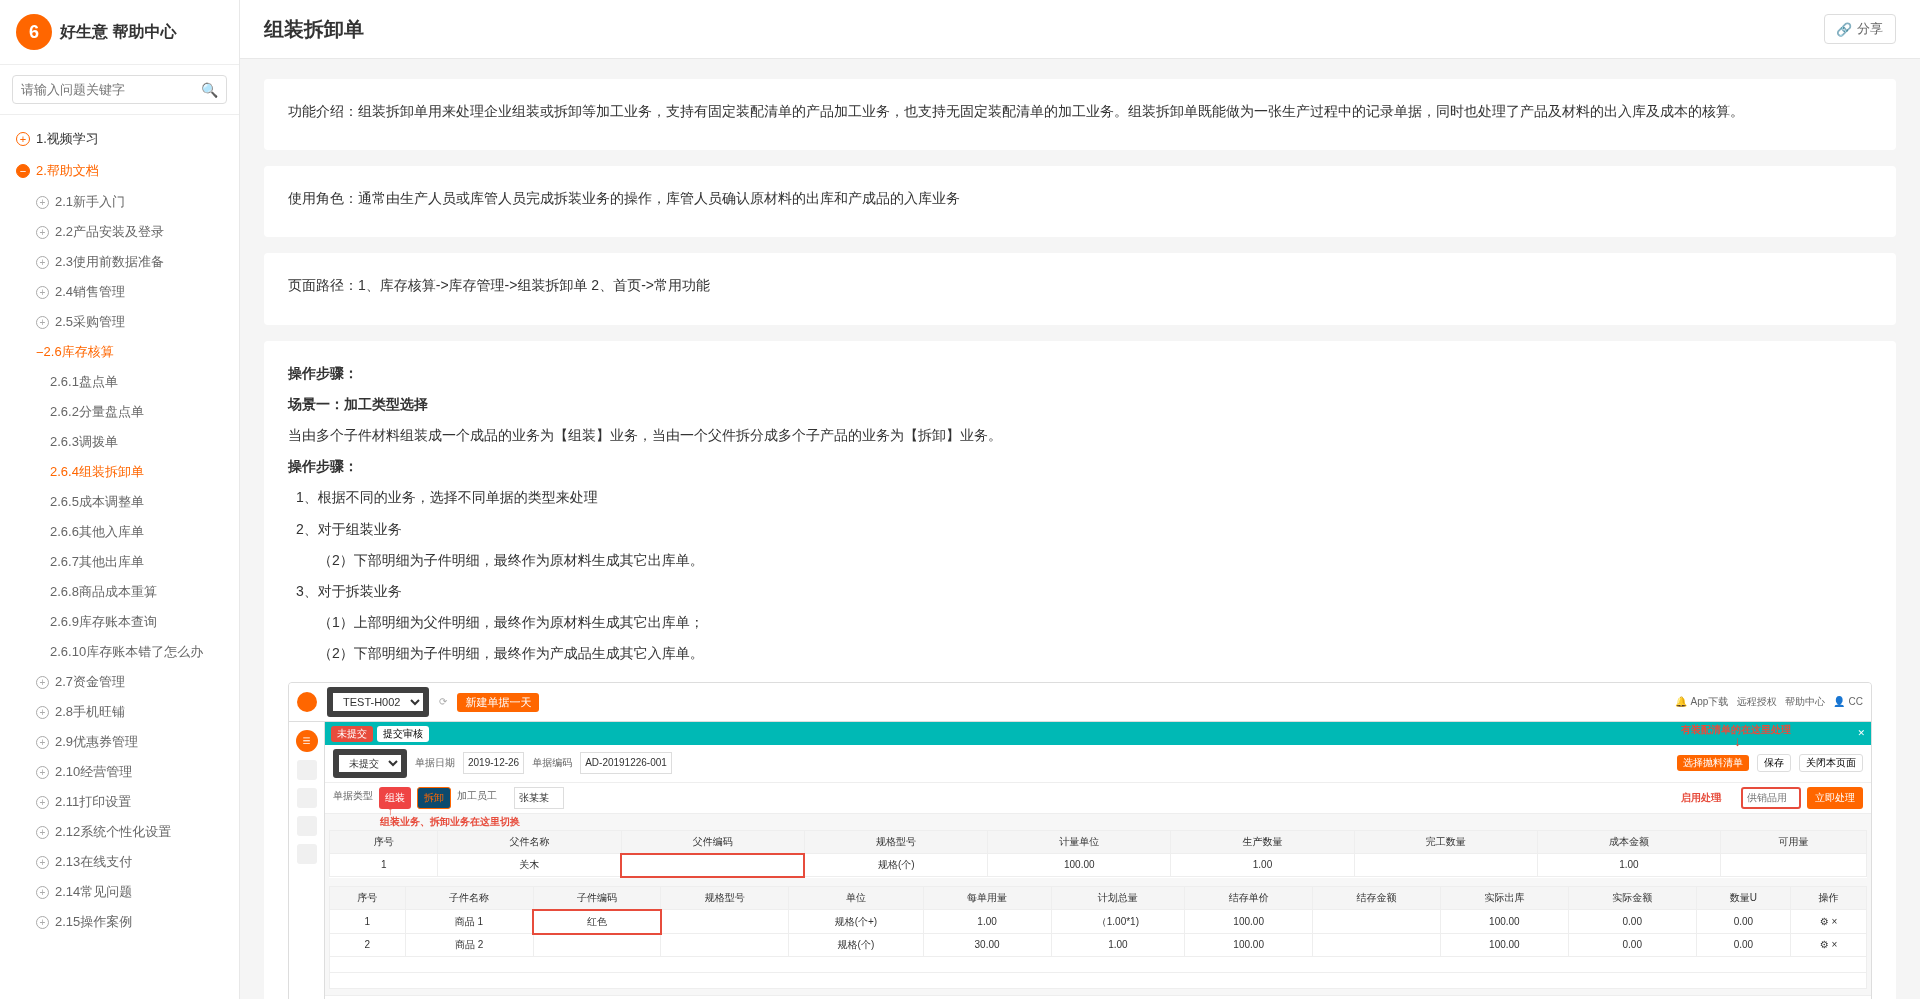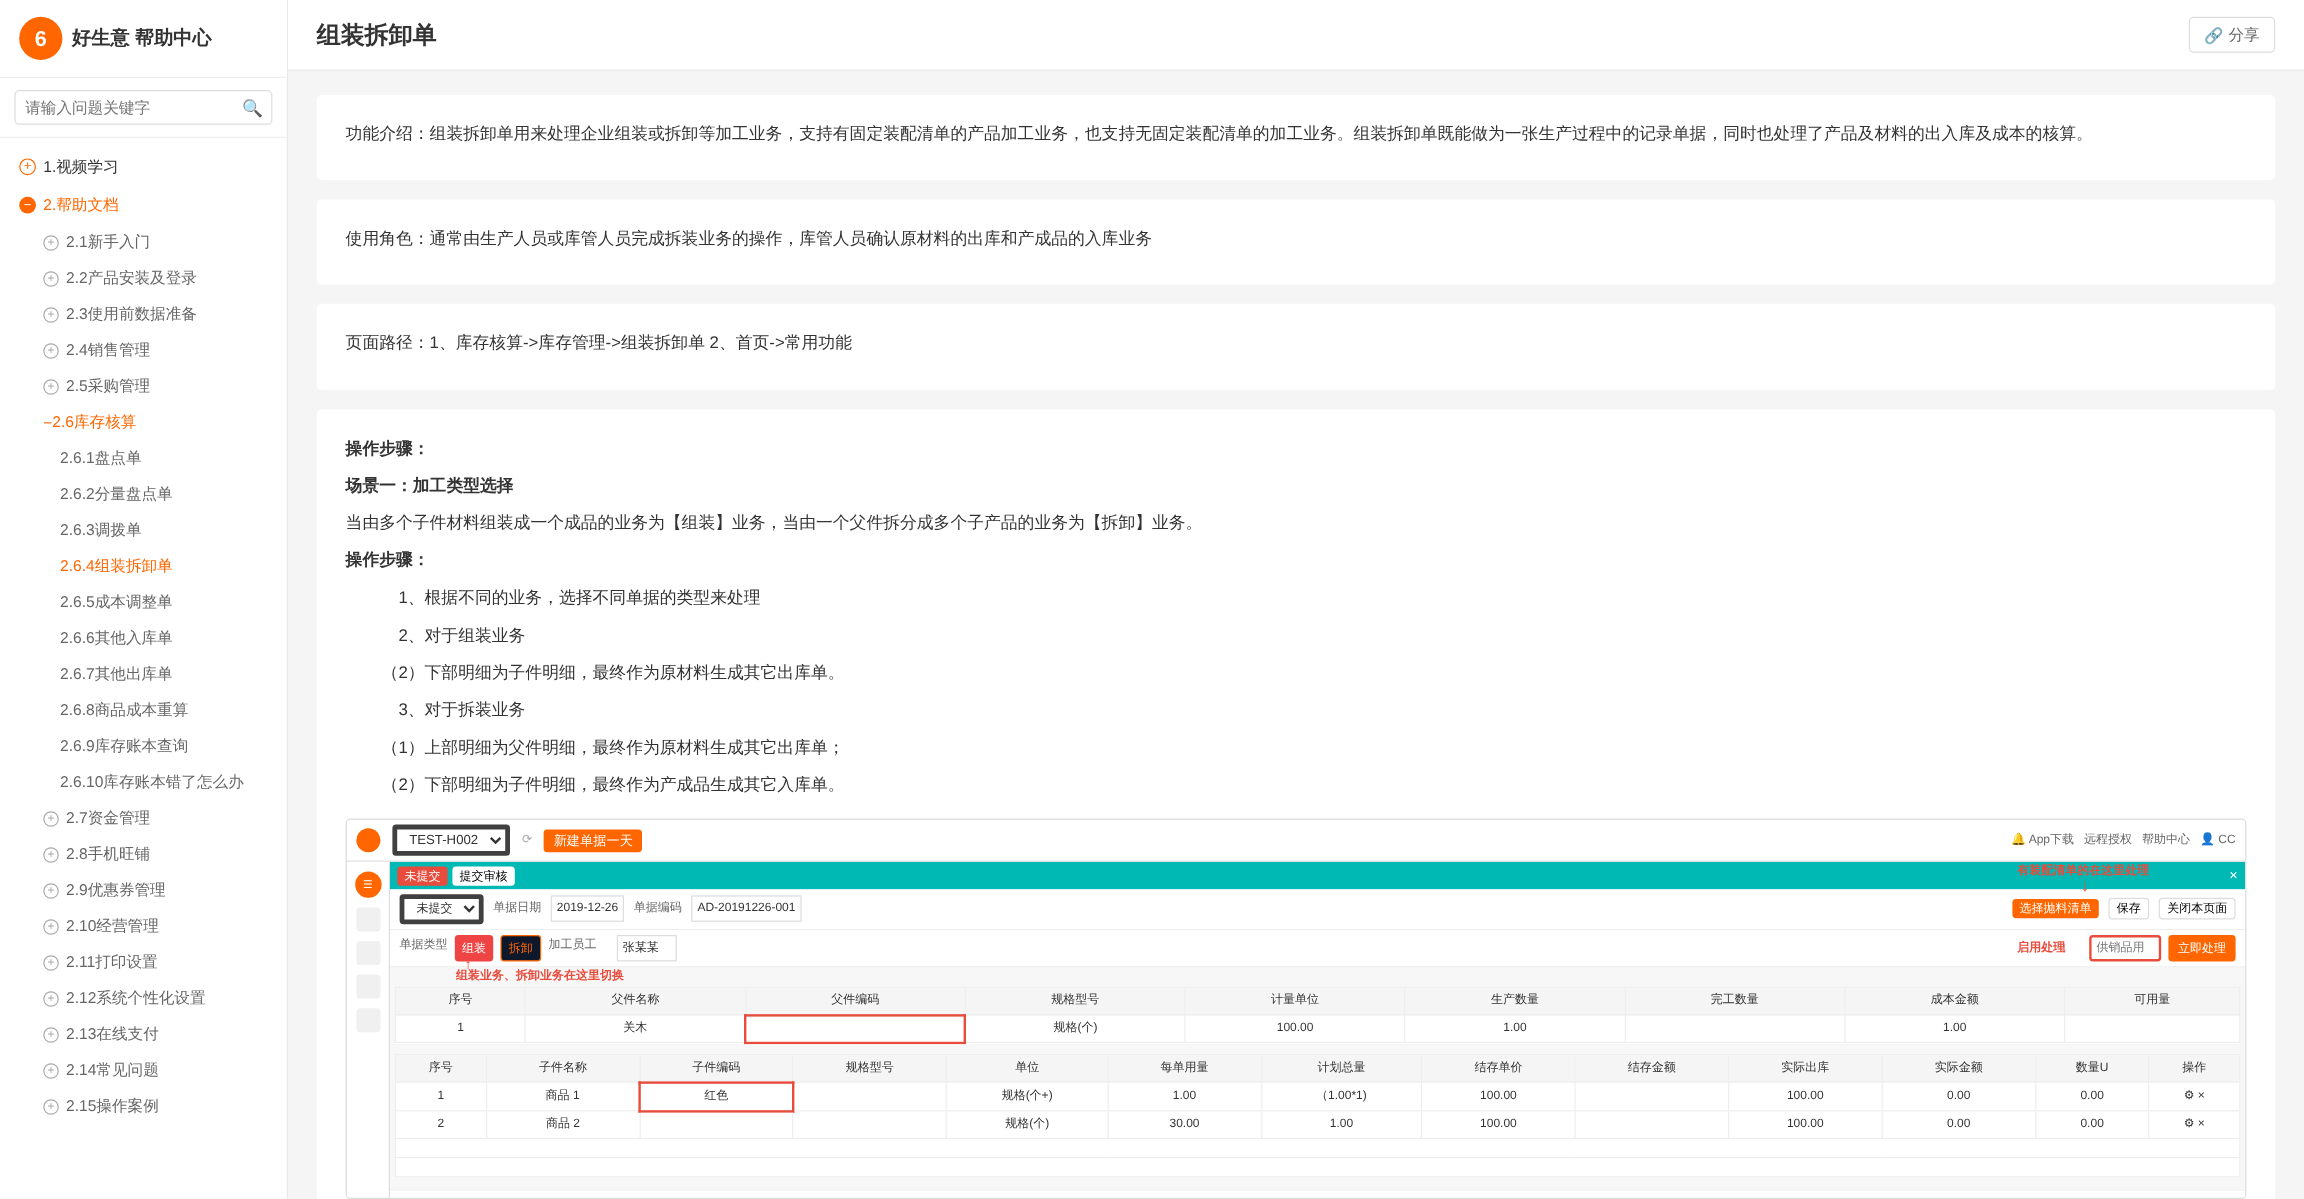--- a/index.html
+++ b/index.html
@@ -177,41 +177,41 @@
       line-height: 1.8;
       font-size: 14px;
       color: #333;
     }
     .content-card p { margin-bottom: 6px; }
 
     .section-header { font-weight: bold; font-size: 14px; color: #333; margin-bottom: 10px; }
 
     .step-title { font-weight: bold; font-size: 14px; margin-bottom: 8px; }
     .step-desc { margin-bottom: 6px; }
-    .step-item { margin-bottom: 4px; padding-left: 8px; margin-left: 36px; }
+    .step-item { margin-bottom: 4px; padding-left: 8px; }
     .step-item-sub { margin-bottom: 4px; padding-left: 30px; }
 
     .screenshot-container {
       margin-top: 16px;
       border: 1px solid #ddd;
       border-radius: 4px;
       overflow: hidden;
       background: #e8e8e8;
     }
 
     
     .mock-screenshot {
       width: 100%;
       background: #f0f0f0;
       position: relative;
       font-size: 11px;
     }
     .mock-logo { width: 20px; height: 20px; background: #f60; border-radius: 50%; flex-shrink:0; }
     .mock-select {
-      border: 4px solid #404040;
+      border: 6px solid #404040;
       border-radius: 3px;
       padding: 2px 6px;
       font-size: 11px;
       color: #333;
       background: #fff;
     }
     .mock-btn {
       background: #f60;
       color: #fff;
       border: none;
@@ -456,21 +456,21 @@
 
                 <div style="flex:1;"></div>
                 <button style="background:#f60; color:#fff; border:none; border-radius:3px; padding:1px 6px; font-size:10px;">选择抛料清单</button>
                 <button style="background:#fff; border:1px solid #ddd; border-radius:3px; padding:1px 6px; font-size:10px;">保存</button>
                 <button style="background:#fff; border:1px solid #ddd; border-radius:3px; padding:1px 6px; font-size:10px;">关闭本页面</button>
               </div>
 
               <div style="background:#fff; border-bottom:1px solid #eee; padding:4px 8px; display:flex; gap:6px; position:relative;">
                 <span style="font-size:10px; color:#666;">单据类型</span>
                 <button style="background:#ef4444; color:#fff; border:none; border-radius:3px; padding:1px 6px; font-size:10px;">组装</button>
-                <button style="background:#0f172a; border:1px solid #f60; color:#f60; border-radius:3px; padding:1px 6px; font-size:10px;">拆卸</button>
+                <button style="background:#0c4a6e; border:1px solid #f60; color:#f60; border-radius:3px; padding:1px 6px; font-size:10px;">拆卸</button>
                 <span style="font-size:10px; color:#666;">加工员工</span>
                 <span style="font-size:10px; border:1px solid #ddd; padding:1px 4px; background:#fff; width:50px;margin-left:11px;">张某某</span>
 
                 <div style="position:absolute; bottom:-18px; left:55px; color:#e74c3c; font-size:10px; font-weight:bold; white-space:nowrap;">组装业务、拆卸业务在这里切换</div>
                 <div style="position:absolute; bottom:-10px; left:62px; color:#e74c3c; font-size:12px;">↑</div>
 
                 <div style="flex:1;"></div>
                 <span style="font-size:10px; color:#e74c3c; font-weight:bold; position:absolute; right:150px; top:50%; transform:translateY(-50%);">启用处理</span>
                 <div style="position:absolute; right:148px; top:50%; transform:translateY(-50%); color:#e74c3c; font-size:12px;">↓</div>
                 <input type="text" style="border: 2px solid rgb(231, 76, 60); border-radius: 3px; padding: 1px 4px; font-size: 10px; width: 60px;" placeholder="供销品用">

